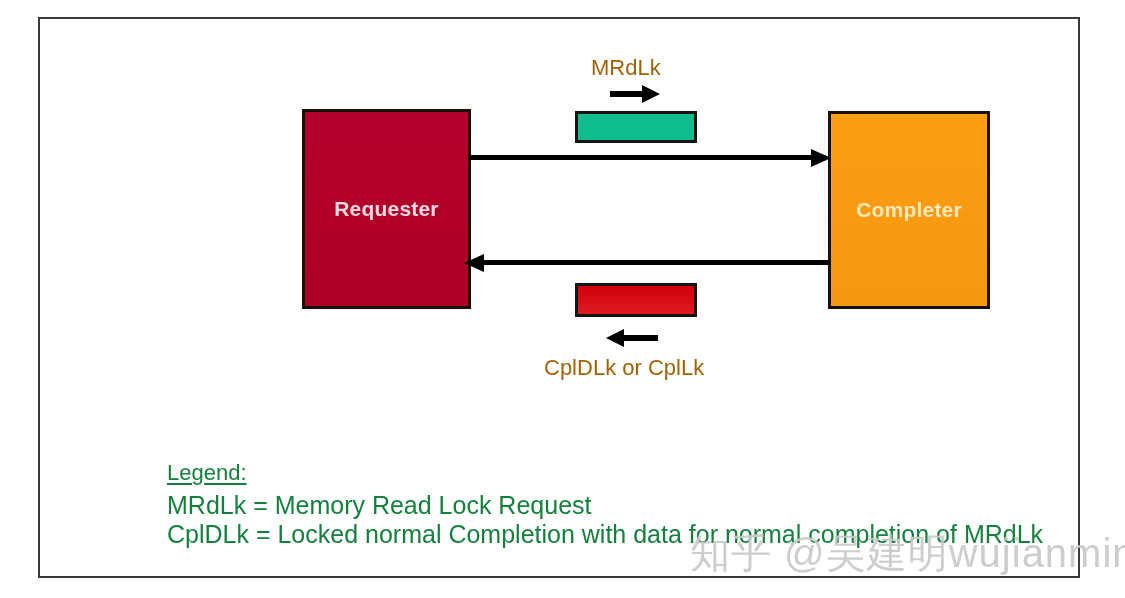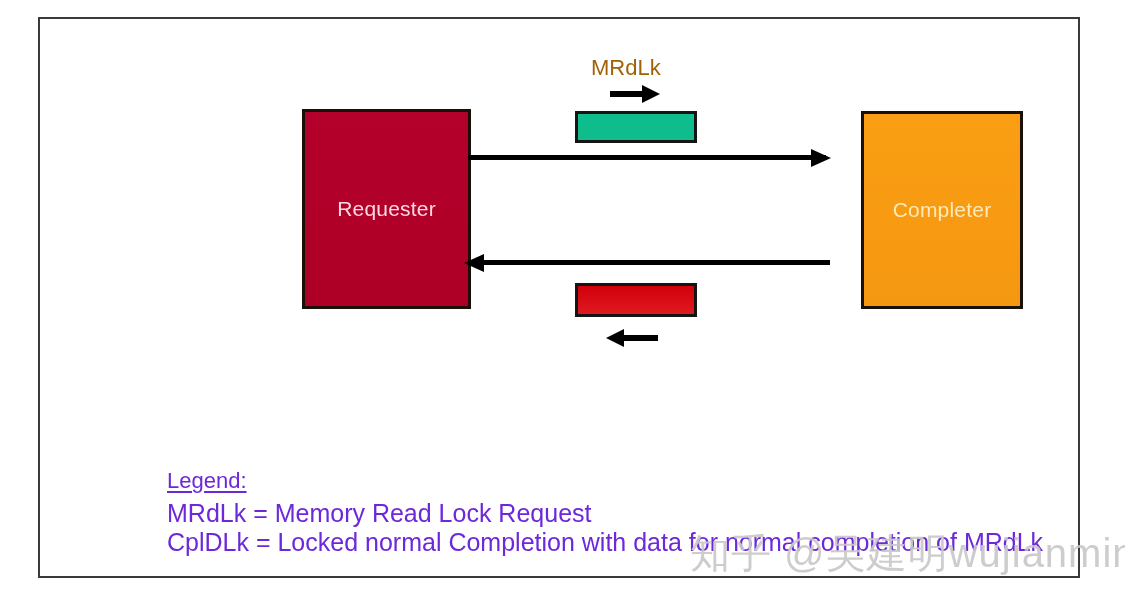--- a/index.html
+++ b/index.html
@@ -31,39 +31,39 @@
   
   .node-box {
     position: absolute;
     border: 3px solid #1a1008;
     box-sizing: border-box;
     display: flex;
     align-items: center;
     justify-content: center;
     font-size: 21px;
     letter-spacing: 0.2px;
+    font-weight: bold;
   }
   #requester-box {
     left: 262px;
     top: 90px;
     width: 169px;
     height: 200px;
     background: #b00029;
     background: linear-gradient(180deg, #b3002c 0%, #ae0026 100%);
     color: #ffd9e0;
   }
   #completer-box {
     left: 788px;
     top: 92px;
     width: 162px;
     height: 198px;
     background: #f79b12;
     background: linear-gradient(180deg, #fa9e13 0%, #f59811 100%);
     color: #ffe9b8;
-    margin-left: 33px;
   }
 
   
   .packet-bar {
     position: absolute;
     border: 3px solid #141414;
     box-sizing: border-box;
   }
   #mrdlk-packet {
     left: 535px;
@@ -141,22 +141,21 @@
     white-space: nowrap;
   }
   #mrdlk-label { left: 551px; top: 36px; }
   #cpl-label   { left: 504px; top: 336px; }
 
   
   #legend-block {
     position: absolute;
     left: 127px;
     top: 441px;
-    color: #6d28d9;
-    margin-top: 8px;
+    color: #15803d;
   }
   #legend-title {
     font-size: 22px;
     text-decoration: underline;
     text-underline-offset: 3px;
     margin-bottom: 5px;
   }
   .legend-line {
     font-size: 25px;
     line-height: 29px;
@@ -198,20 +197,21 @@
   <div class="flow-line" id="request-flow-line"></div>
   <div class="flow-head" id="request-flow-head"></div>
 
   <div class="flow-line" id="completion-flow-line"></div>
   <div class="flow-head" id="completion-flow-head"></div>
 
   <div class="packet-bar" id="cpl-packet"></div>
 
   <div class="mini-arrow-shaft" id="cpl-arrow-shaft"></div>
   <div class="mini-arrow-head" id="cpl-arrow-head"></div>
+  <div class="flow-label" id="cpl-label">CplDLk or CplLk</div>
 
   <div id="legend-block">
     <div id="legend-title">Legend:</div>
     <div class="legend-line">MRdLk = Memory Read Lock Request</div>
     <div class="legend-line">CplDLk = Locked normal Completion with data for normal completion of MRdLk</div>
   </div>
 
 </div>
 
 <div id="watermark">知乎 @吴建明wujianming</div>

